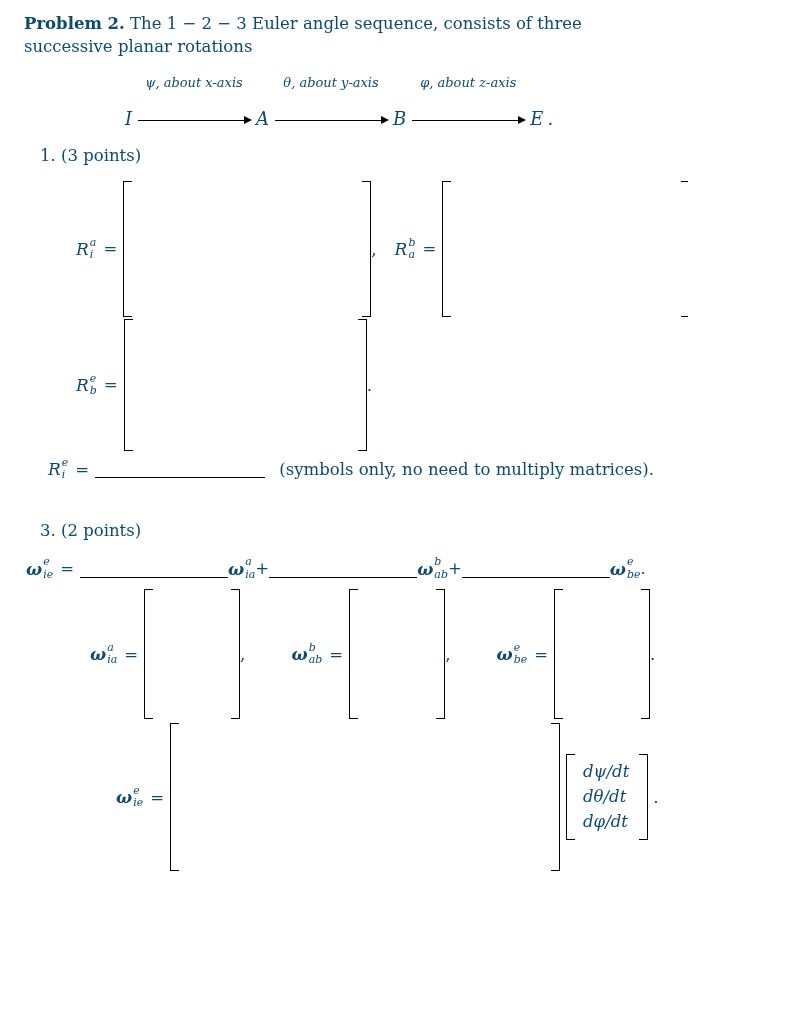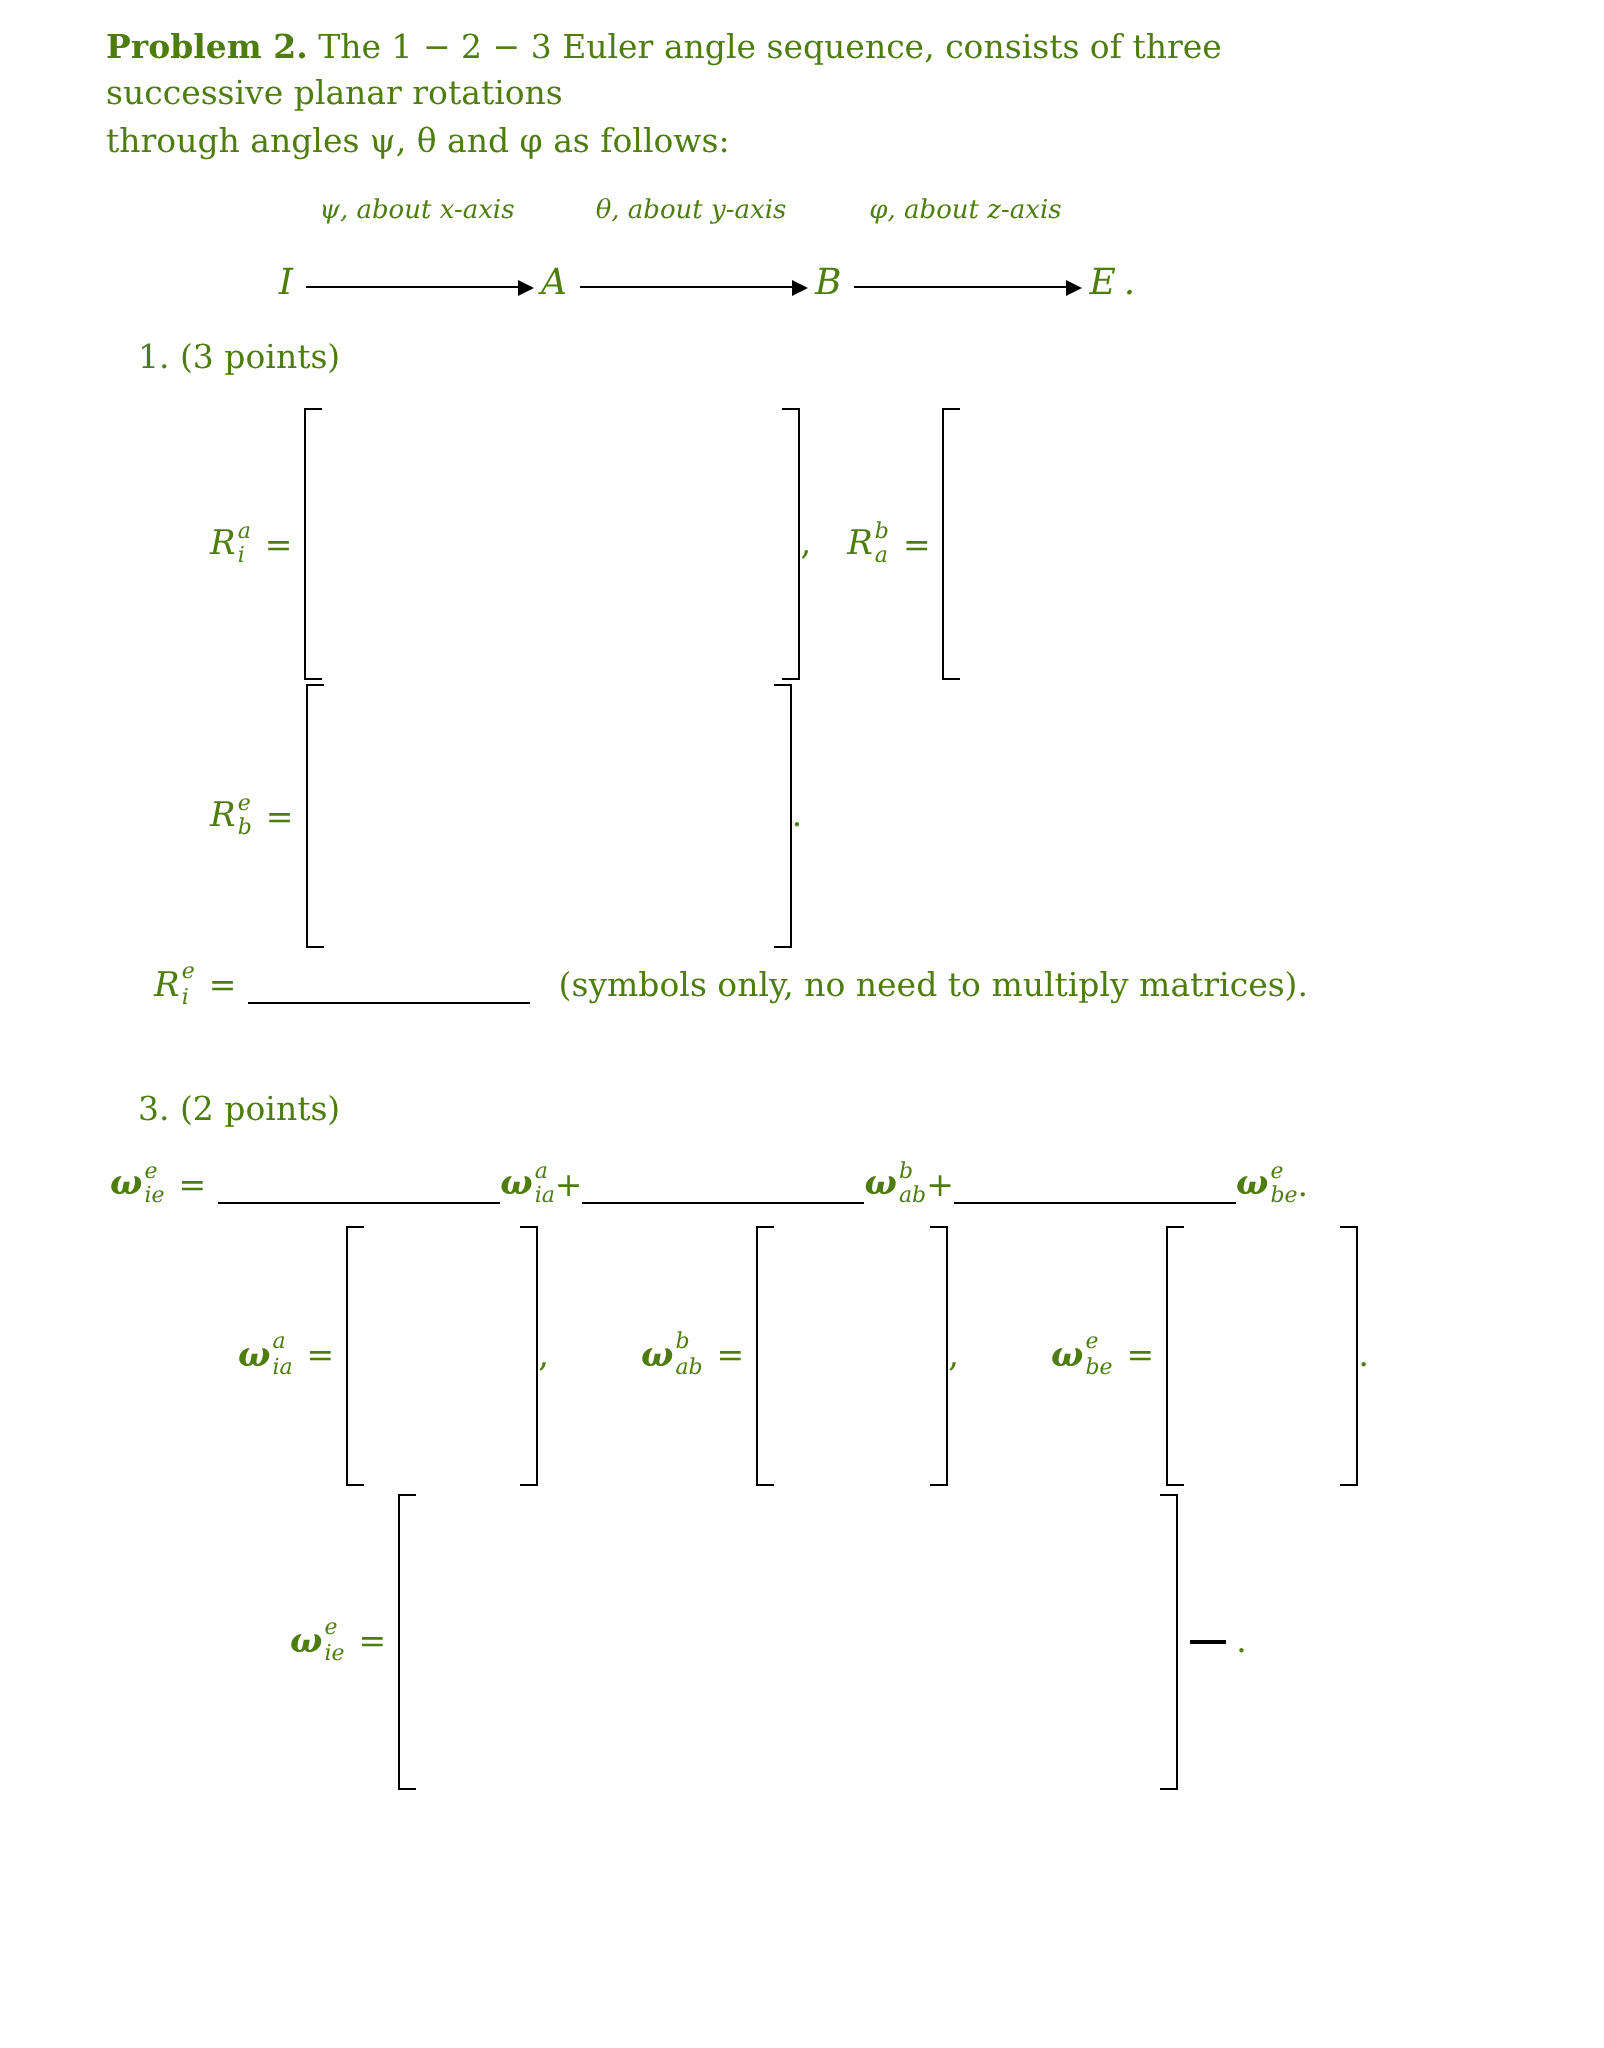--- a/index.html
+++ b/index.html
@@ -1,20 +1,20 @@
 <!DOCTYPE html>
 <html><head>
 <meta charset="utf-8">
 <style>
   html,body { margin:0; padding:0; background:#ffffff; }
   .page {
     width: 688px; height: 1024px; box-sizing: border-box;
-    padding: 12px 34px 0 53px;
+    padding: 12px 34px 0 24px;
     font-family: "DejaVu Serif", serif;
-    font-size: 16.5px; color: #4d7c0f; overflow: hidden;
+    font-size: 16.5px; color: #0c4a6e; overflow: hidden;
   }
   .header p { margin: 0; line-height: 1.42; }
   .b { font-weight: bold; }
 
   
   .diagram { display: flex; justify-content: center; align-items: flex-end; margin: 16px 0 0 0; }
   .frame { font-style: italic; font-size: 18px; line-height: 1; padding: 0 2px; }
   .arrow { display: inline-flex; flex-direction: column; align-items: center; margin: 0 4px; gap: 27px; }
   .arrow-label { font-size: 13px; margin-bottom: 3px; font-style: italic; }
   .arrow-line { position: relative; width: 112px; height: 0; border-top: 1.3px solid #000; margin-bottom: 7px; }
@@ -72,21 +72,21 @@
   .vec-col { display: flex; flex-direction: column; justify-content: center; padding: 6px 10px 6px 8px; gap: 1px; }
   .vec-col span { font-style: italic; font-size: 16.5px; line-height: 1.45; }
 </style>
 </head>
 <body>
 
 <div class="page">
 
   <div class="header">
     <p><span class="b">Problem 2.</span><span> The 1 − 2 − 3 Euler angle sequence, consists of three successive planar rotations</span><br>
-    <span>through angles ψ, θ and φ as follows:</span></p>
+    </p>
   </div>
 
   <div class="diagram">
     <span class="frame">I</span>
     <span class="arrow">
       <span class="arrow-label">ψ, about x-axis</span>
       <span class="arrow-line"></span>
     </span>
     <span class="frame">A</span>
     <span class="arrow">
@@ -261,19 +261,24 @@
             <span>ie</span>
           </span>
         <span class="eq">=</span>
       </span>
       <span class="ematrix mD">
           <span class="bk l"></span>
           <span class="bk r"></span>
         </span>
       <span class="vector">
         <span class="bk l"></span>
+        <span class="vec-col">
+          <span>dψ/dt</span>
+          <span>dθ/dt</span>
+          <span>dφ/dt</span>
+        </span>
         <span class="bk r"></span>
       </span>
       <span class="punct" style="margin-left:5px;">.</span>
     </div>
   </div>
 
 </div>
 
 </body></html>

